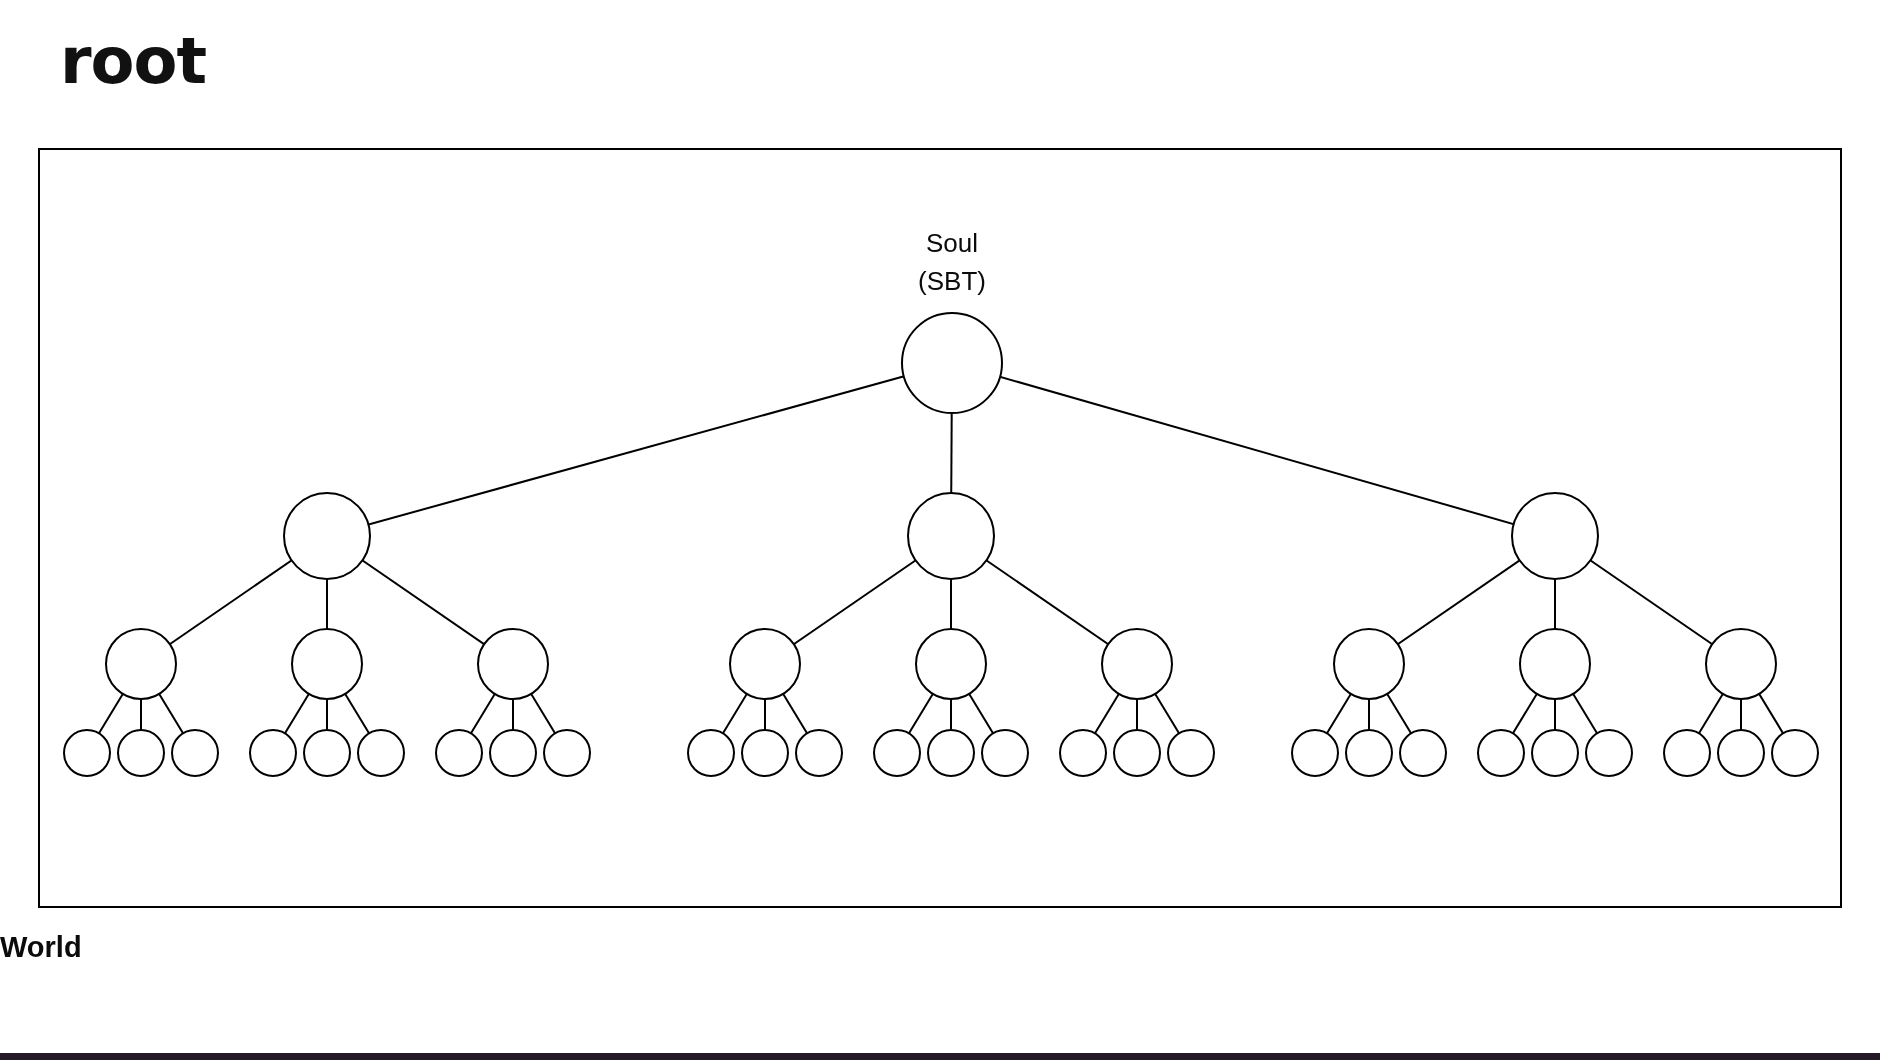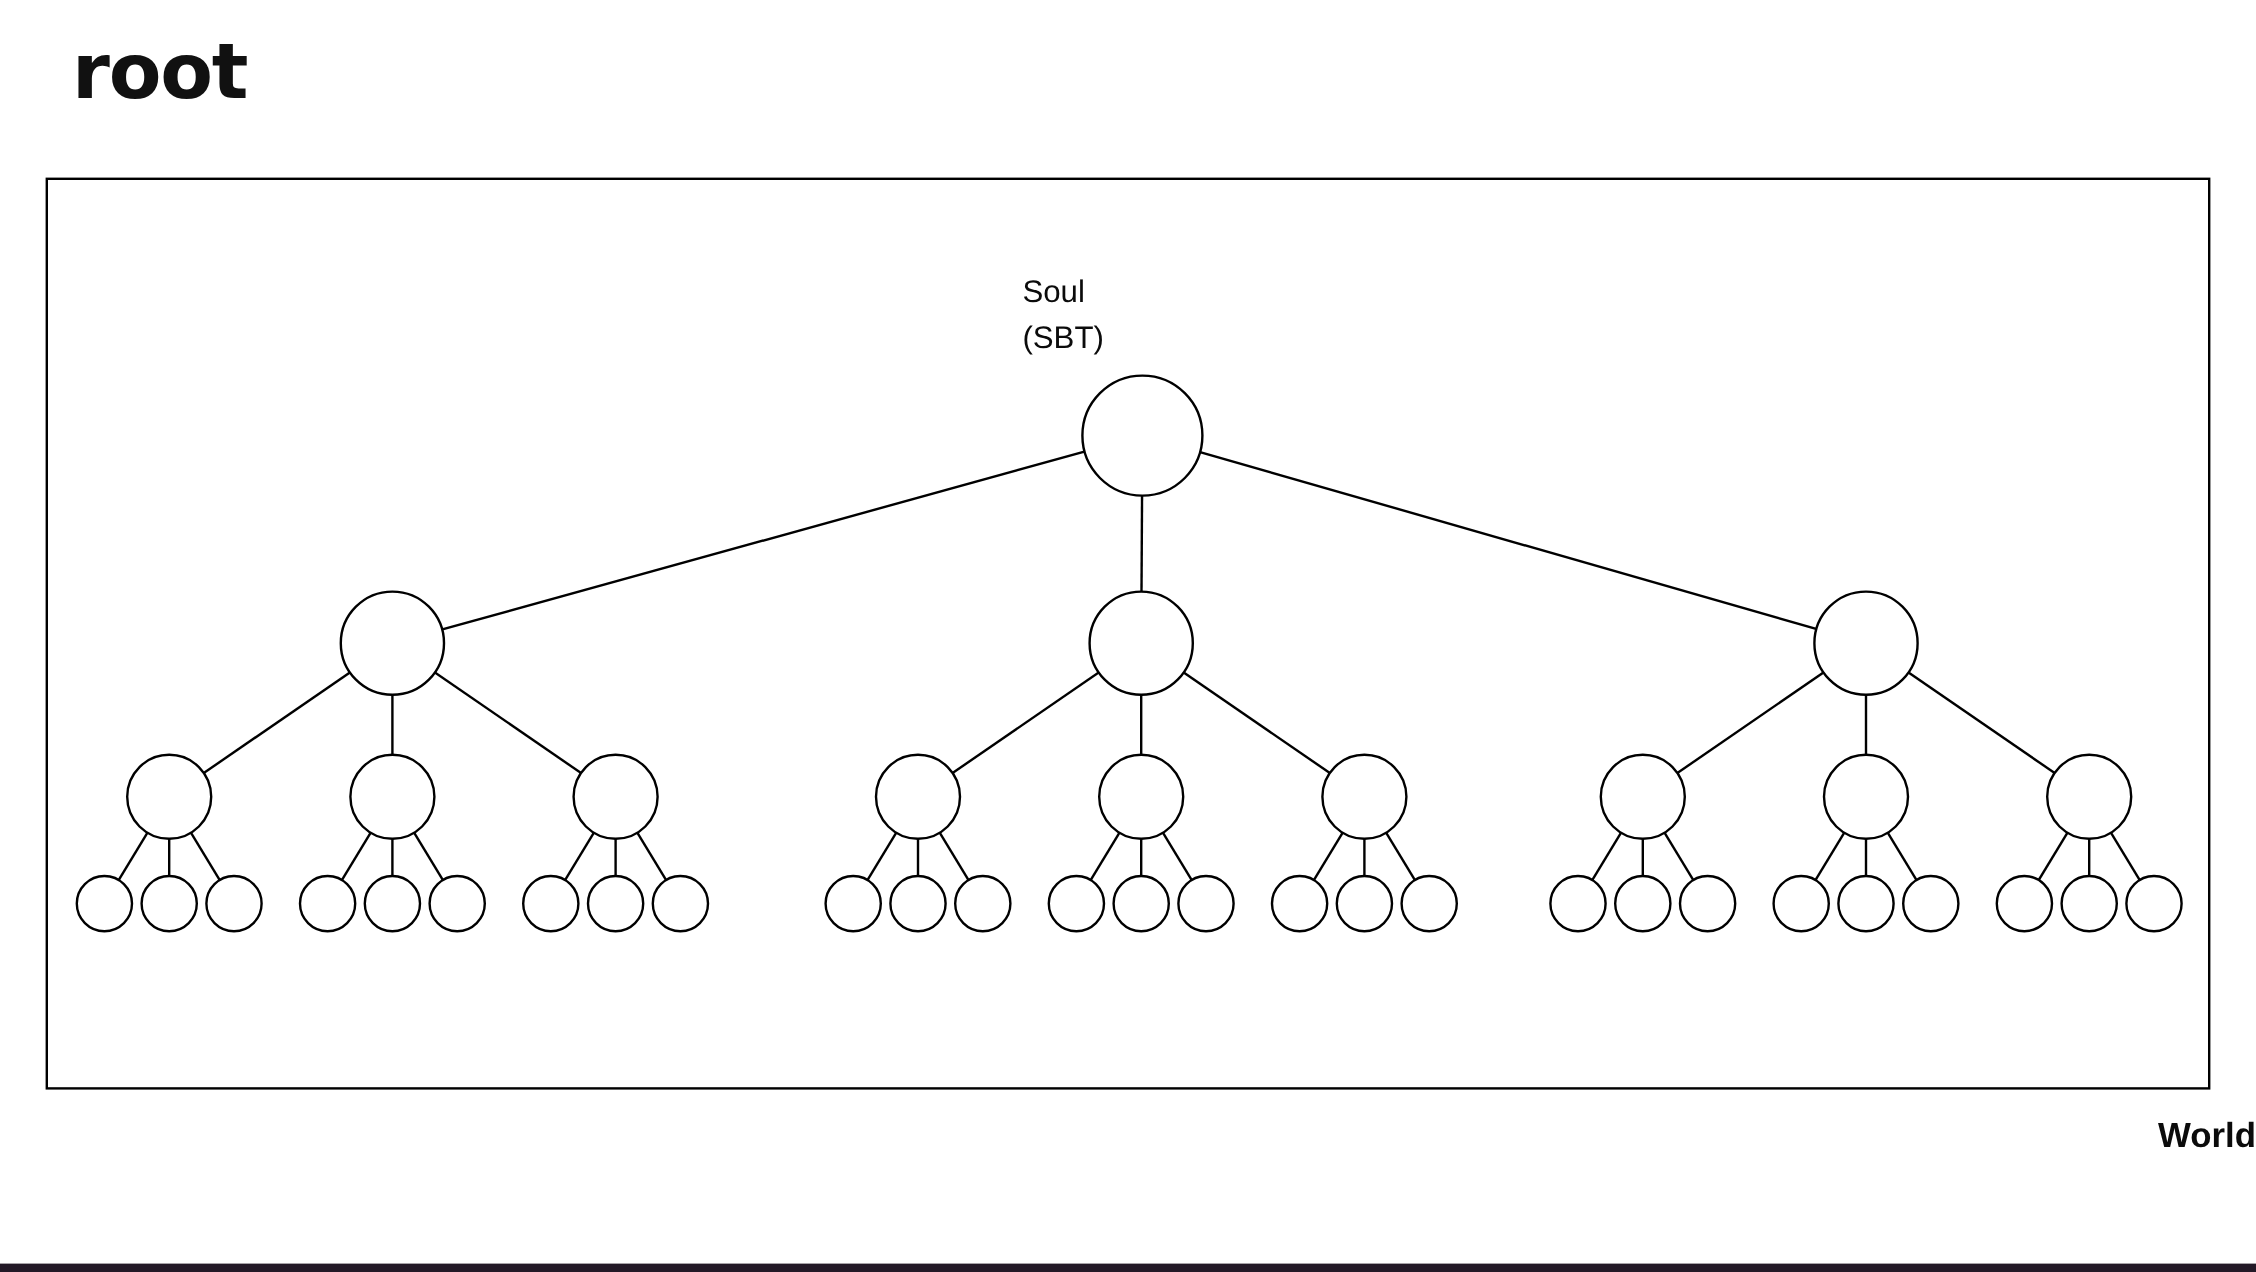--- a/index.html
+++ b/index.html
@@ -39,30 +39,31 @@
     top: 0;
     width: 1880px;
     height: 1060px;
     pointer-events: none;
   }
   .root-label {
     position: absolute;
     left: 852px;
     top: 224px;
     width: 200px;
+    text-align: center;
     font-size: 26px;
     line-height: 38px;
     color: #0b0b0b;
   }
   .world-caption {
     position: absolute;
     left: 0;
     top: 931px;
     width: 1880px;
-    text-align: right;
+    text-align: left;
     font-weight: bold;
     font-size: 29px;
     color: #0b0b0b;
   }
   .bottom-bar {
     position: absolute;
     left: 0;
     bottom: 0;
     width: 1880px;
     height: 7px;

